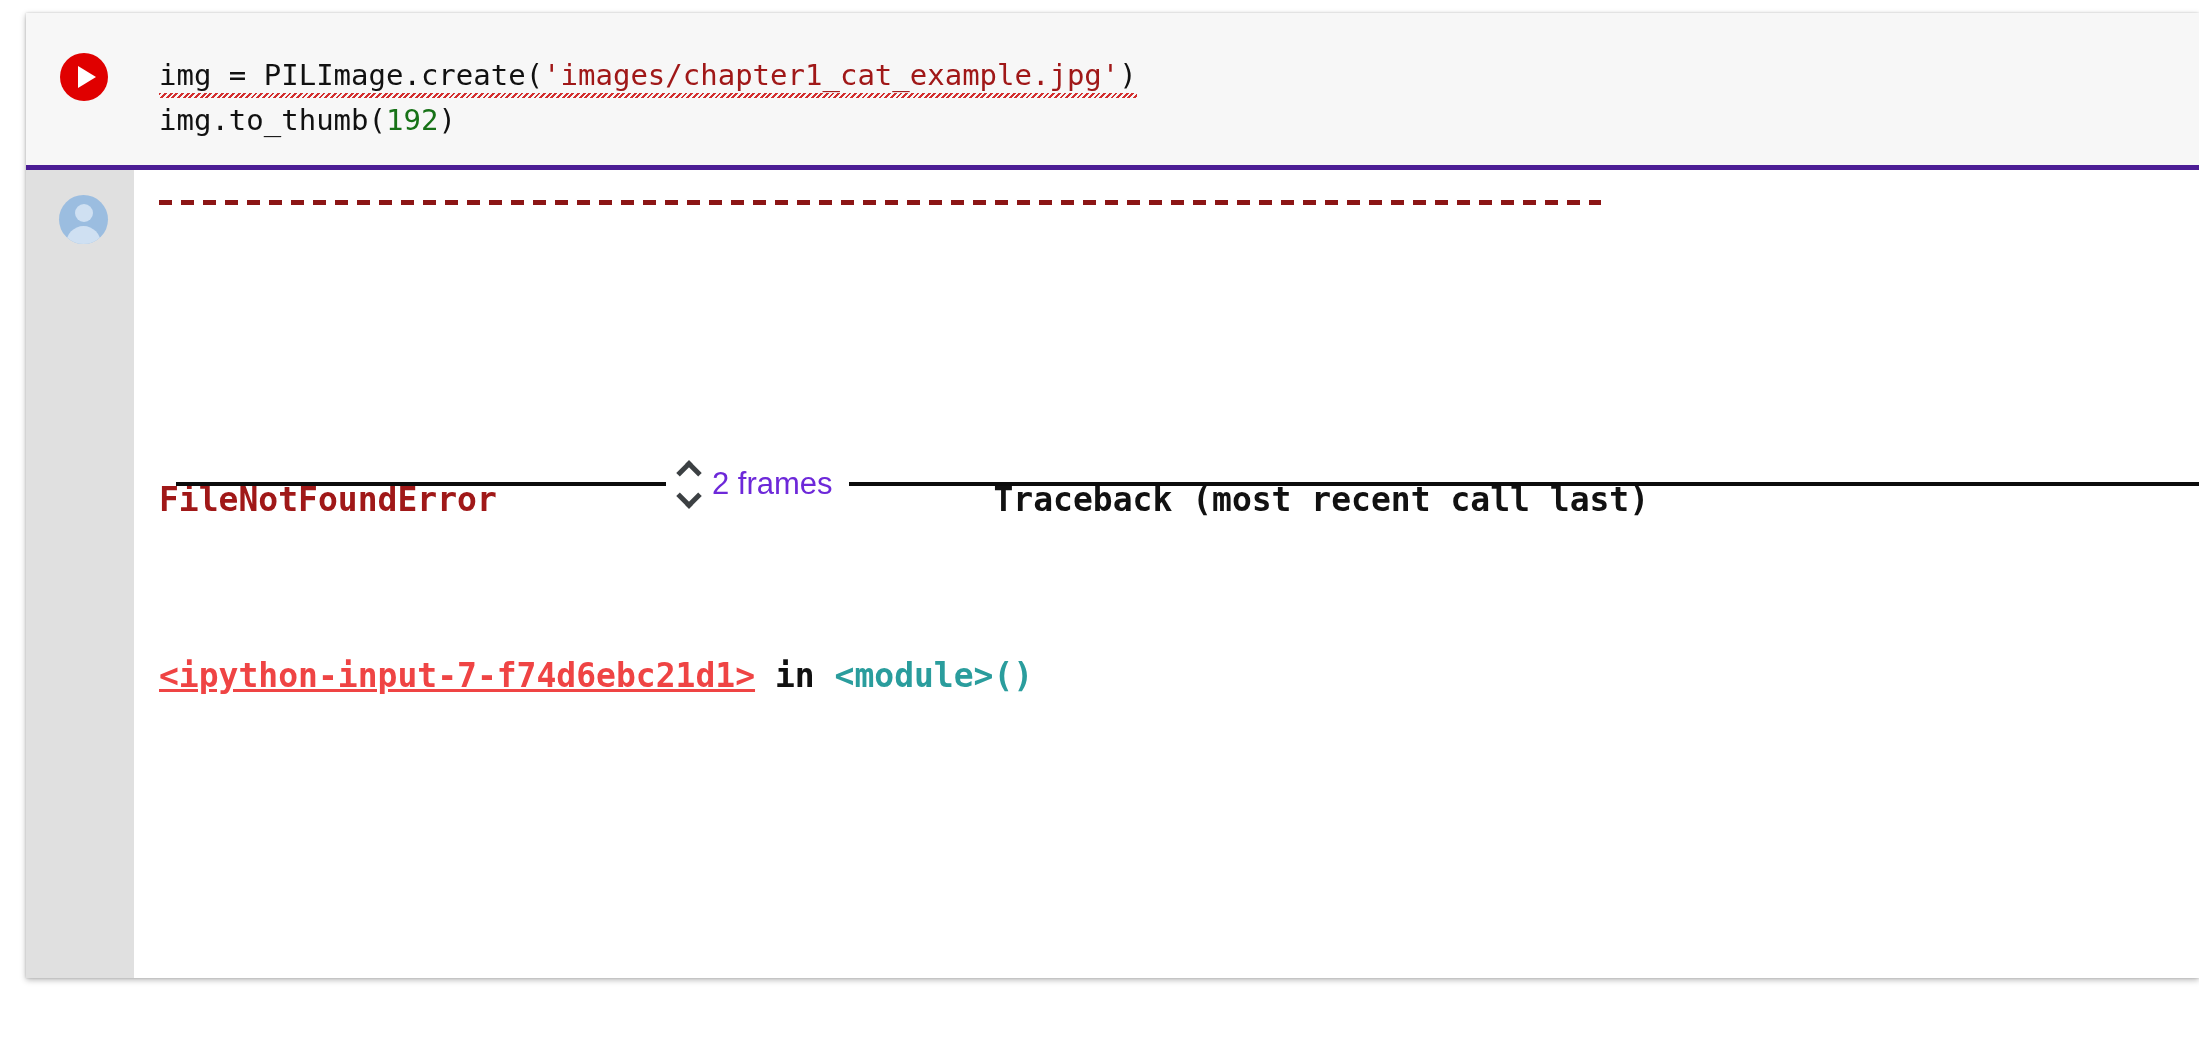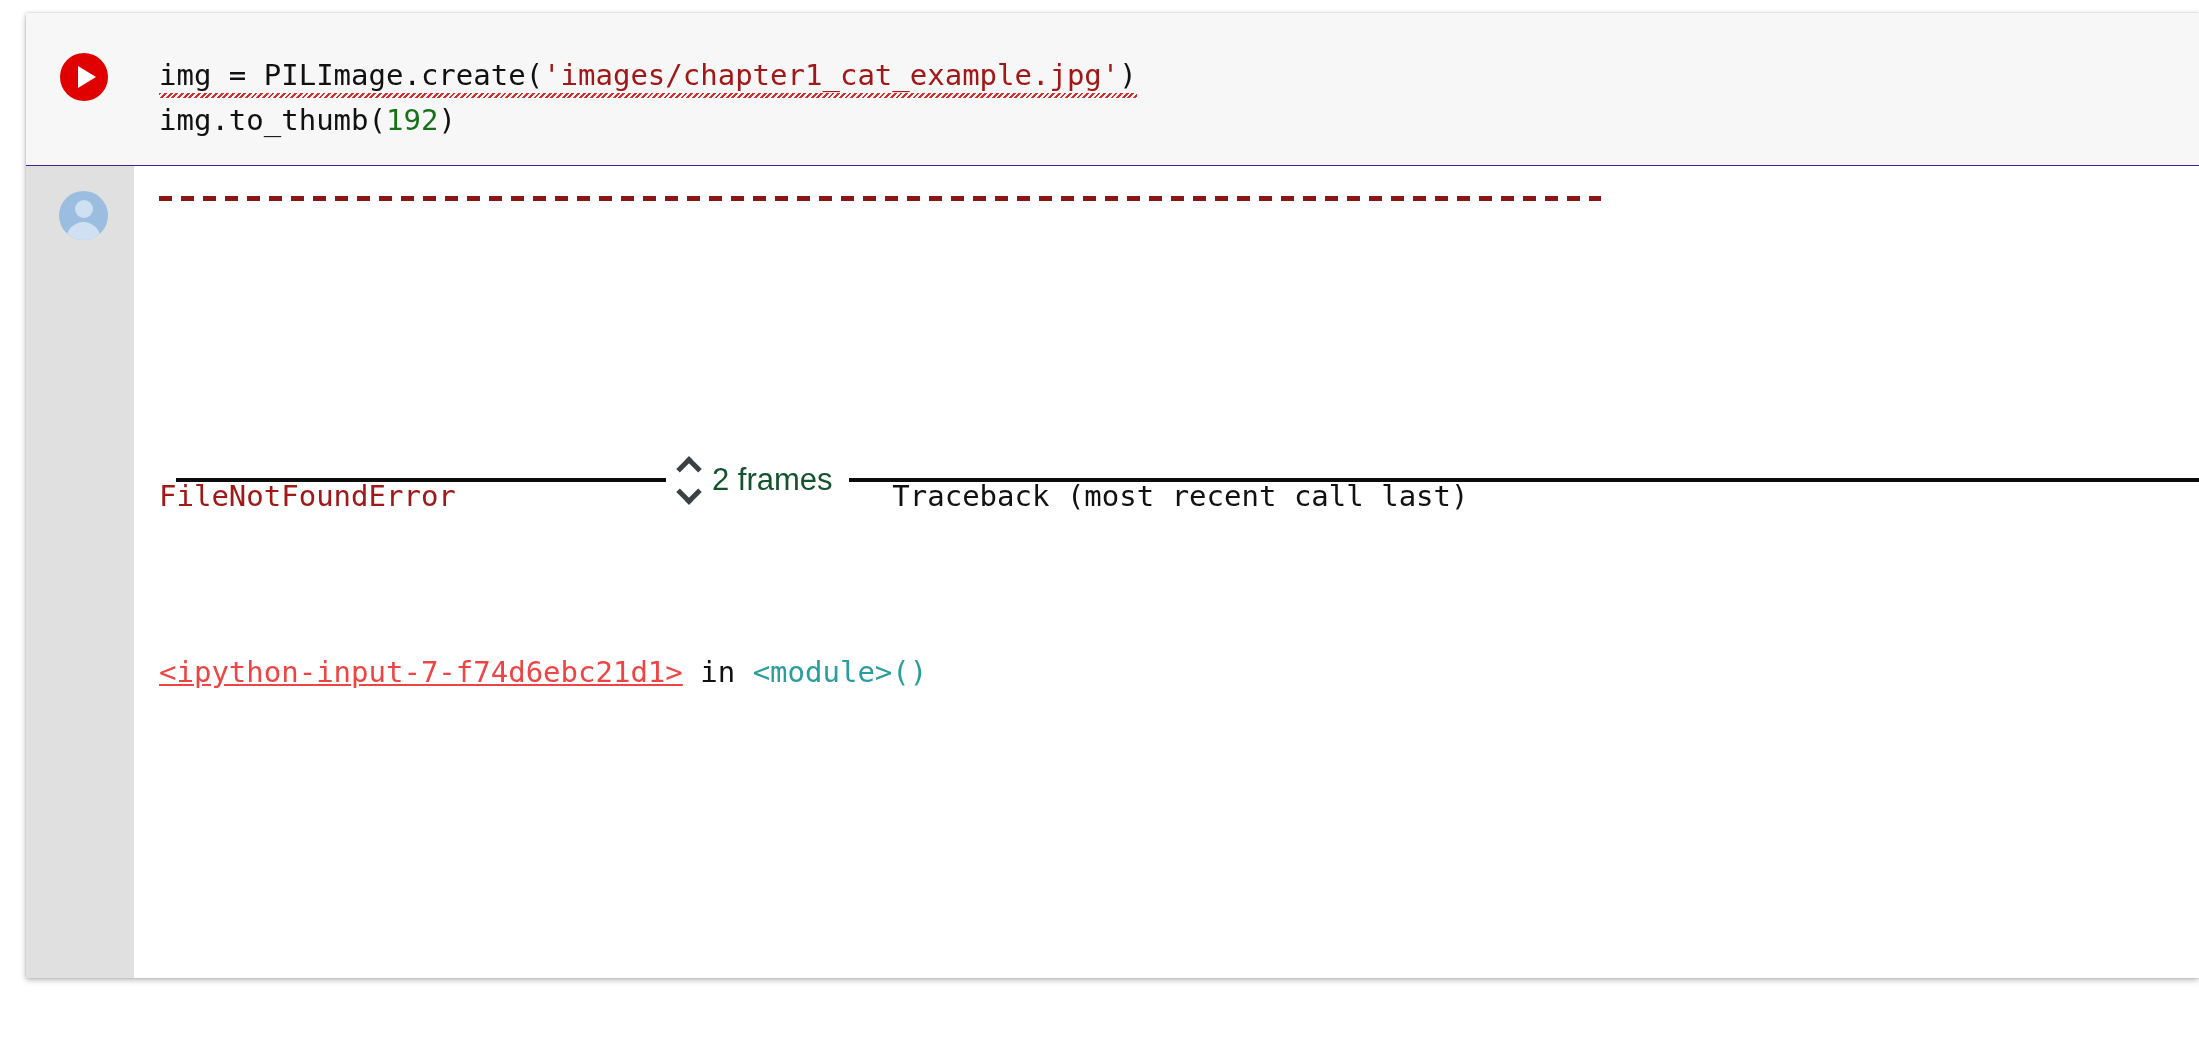--- a/index.html
+++ b/index.html
@@ -24,21 +24,21 @@
     background: #ffffff;
     box-shadow: 0 2px 6px rgba(0,0,0,0.28), 0 0 2px rgba(0,0,0,0.16);
     overflow: hidden;
   }
 
   
   #code-cell {
     position: relative;
     height: 152px;
     background: #f7f7f7;
-    border-bottom: 1px solid #4c1d95;
+    border-bottom: 5px solid #4c1d95;
     text-decoration: underline;
   }
   #run-gutter {
     position: absolute;
     left: 0;
     top: 0;
     width: 108px;
     height: 152px;
     background: #f7f7f7;
   }
@@ -130,24 +130,25 @@
     background: #cfe0f2;
   }
 
   #traceback {
     position: absolute;
     left: 133px;
     top: 0;
     right: 0;
     bottom: 0;
     font-family: "DejaVu Sans Mono", "Liberation Mono", monospace;
-    font-size: 29px;
+    font-size: 33px;
     line-height: 44px;
     color: #111111;
     white-space: pre;
+    font-weight: bold;
   }
   #traceback .ln { display: block; height: 44px; }
   .c-err   { color: #a01818; }
   .c-blue  { color: #0000cc; }
   .c-green { color: #177217; }
   .c-teal  { color: #2a9d9d; margin-top: 33px; }
   .c-black { color: #111111; }
   .c-link  { color: #ef4444; text-decoration: underline; }
 
   #dash-rule {
@@ -193,21 +194,21 @@
     width: 13px;
     height: 13px;
     border-left: 5px solid #3c4043;
     border-top: 5px solid #3c4043;
   }
   #frames-bar .chev i.up   { transform: rotate(45deg); }
   #frames-bar .chev i.down { transform: rotate(225deg); }
   #frames-label {
     font-family: "Liberation Sans", sans-serif;
     font-size: 31px;
-    color: #14532d;
+    color: #6d28d9;
     margin-right: 16px;
     flex: none;
     white-space: nowrap;
   }
   #frames-bar .rule-right {
     height: 4px;
     background: #0c0c0c;
     flex: 1 1 auto;
   }
 </style>

